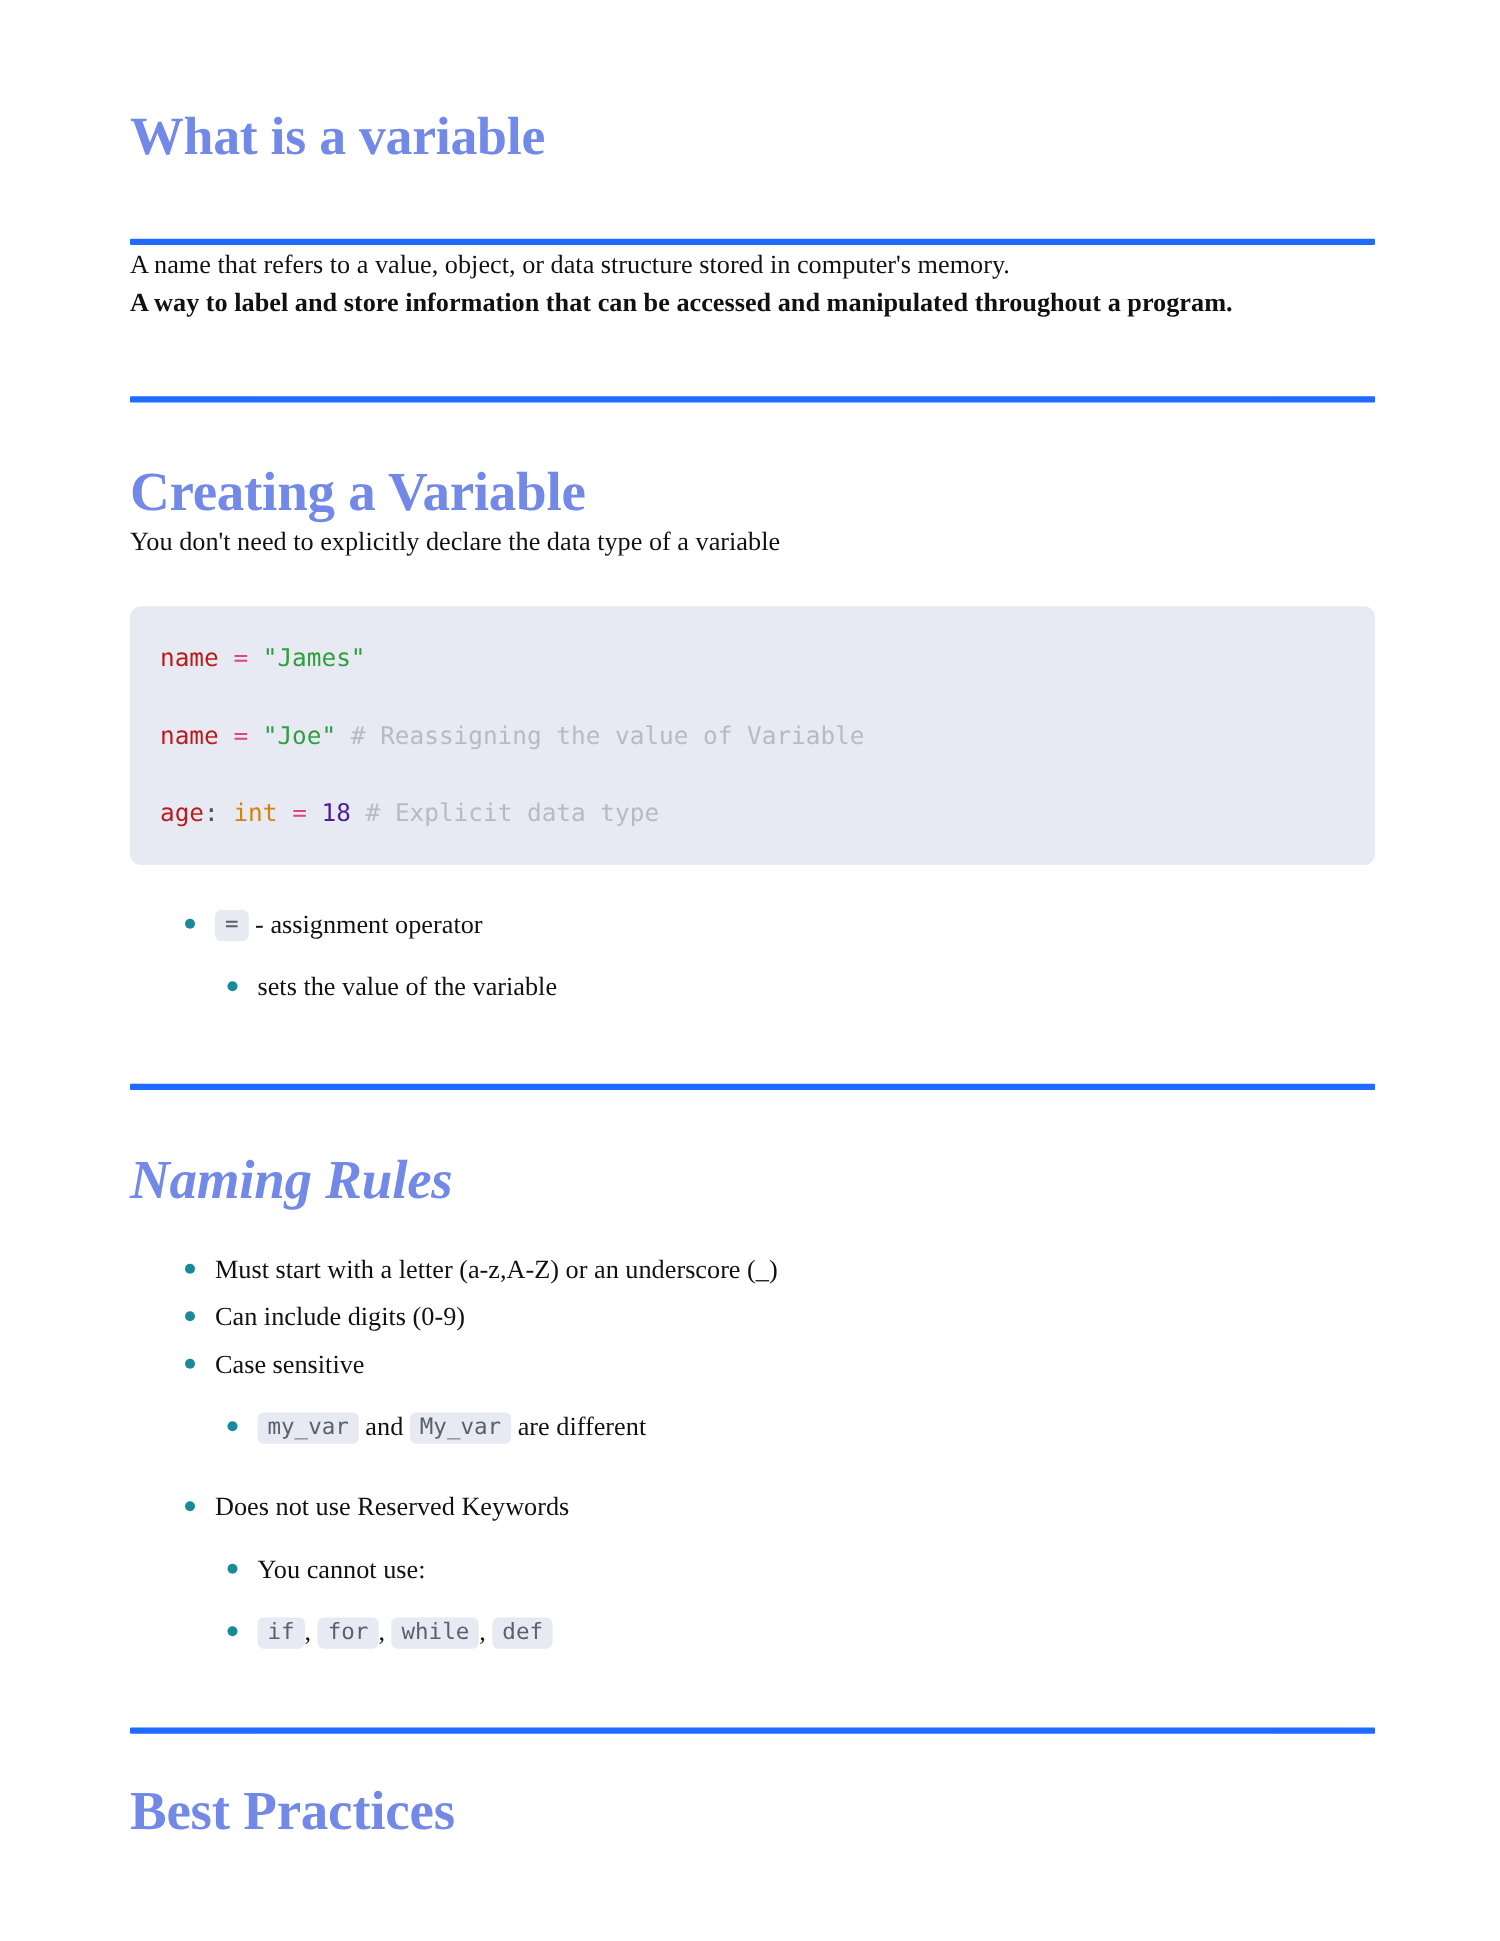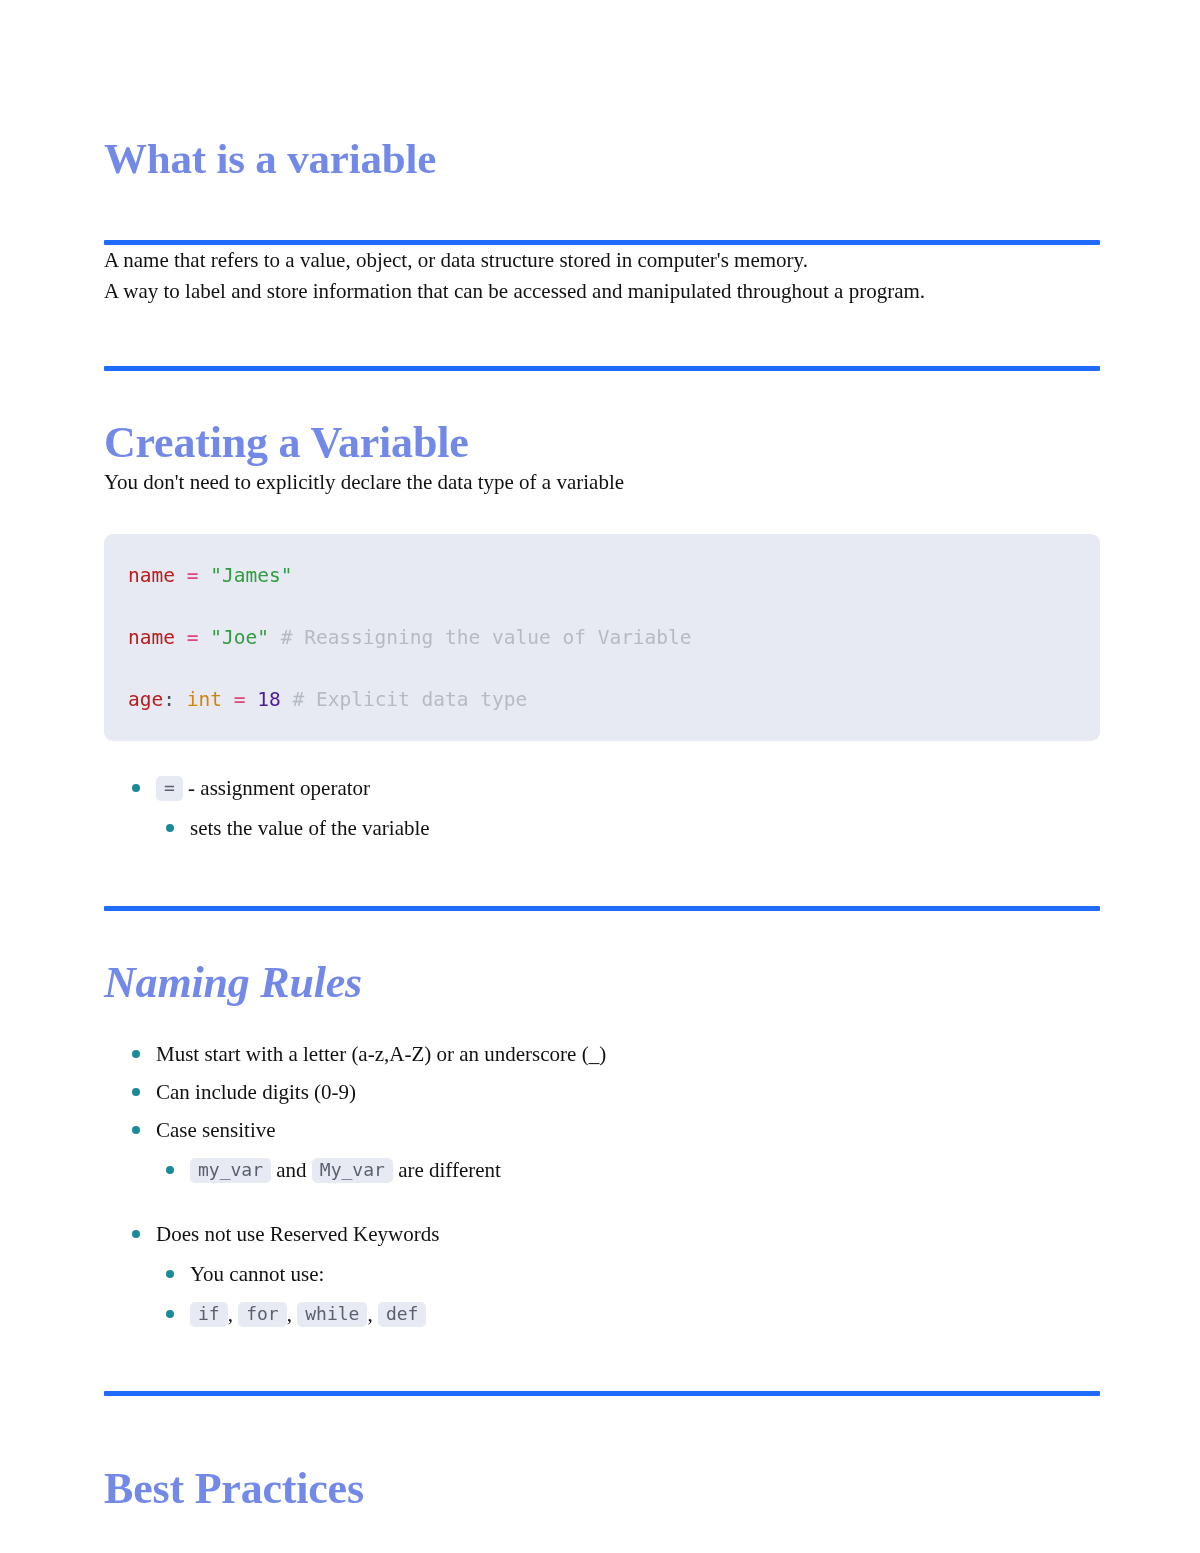--- a/index.html
+++ b/index.html
@@ -12,21 +12,21 @@
     height: 1553px;
     overflow: hidden;
     font-family: "Liberation Serif", "DejaVu Serif", serif;
     color: #000000;
     -webkit-font-smoothing: antialiased;
   }
   .page {
     width: 1200px;
     height: 1553px;
     box-sizing: border-box;
-    padding: 101px 100px 0 104px;
+    padding: 52px 100px 0 104px;
     position: relative;
   }
   .content {
     width: 996px;
   }
 
   
   h1.doc-title {
     font-family: "Liberation Serif", "DejaVu Serif", serif;
     font-size: 43px;
@@ -62,21 +62,21 @@
 
   
   p.body-text {
     font-family: "Liberation Serif", "DejaVu Serif", serif;
     font-size: 21px;
     line-height: 1.45;
     color: #111111;
     margin: 0;
   }
   .para-1 { margin-top: 46px; }
-  .para-2 { margin-top: 34px; }
+  .para-2 { margin-top: 34px; font-weight: bold; }
   .para-3 { margin-top: 44px; }
 
   .after-rule-gap-1 { height: 47px; }
 
   
   .code-block {
     background: #e7eaf2;
     border-radius: 9px;
     padding: 26px 0 26px 0;
     margin-top: 36px;
@@ -98,21 +98,21 @@
   .tok-op     { color: #e0457b; }
   .tok-str    { color: #2e9e3e; }
   .tok-type   { color: #d4820a; }
   .tok-num    { color: #4c1d95; }
   .tok-punc   { color: #495060; }
   .tok-comment{ color: #b6bac4; }
 
   
   ul.bullets {
     list-style: none;
-    margin: 0;
+    margin: 16px;
     padding: 0;
   }
   ul.bullets.level-1 { margin-top: 30px; padding-left: 22px; }
   ul.bullets.level-2 { margin-top: 6px;  padding-left: 56px; }
   ul.bullets.level-3 { margin-top: 6px;  padding-left: 56px; }
 
   ul.bullets li {
     position: relative;
     padding-left: 30px;
     font-family: "Liberation Serif", "DejaVu Serif", serif;
@@ -150,21 +150,21 @@
     vertical-align: 1px;
   }
   .chip-sep {
     font-family: "Liberation Serif", "DejaVu Serif", serif;
     font-size: 21px;
     color: #111111;
   }
 
   .naming-heading-wrap { margin-top: 47px; font-style: italic; }
   .naming-list-wrap { margin-top: 24px; }
-  .best-heading-wrap { margin-top: 68px; }
+  .best-heading-wrap { margin-top: 37px; }
 </style>
 </head>
 <body>
 
 <div class="page">
   <div class="content">
 
     <h1 class="doc-title">What is a variable</h1>
     <hr class="rule rule-1">
 

